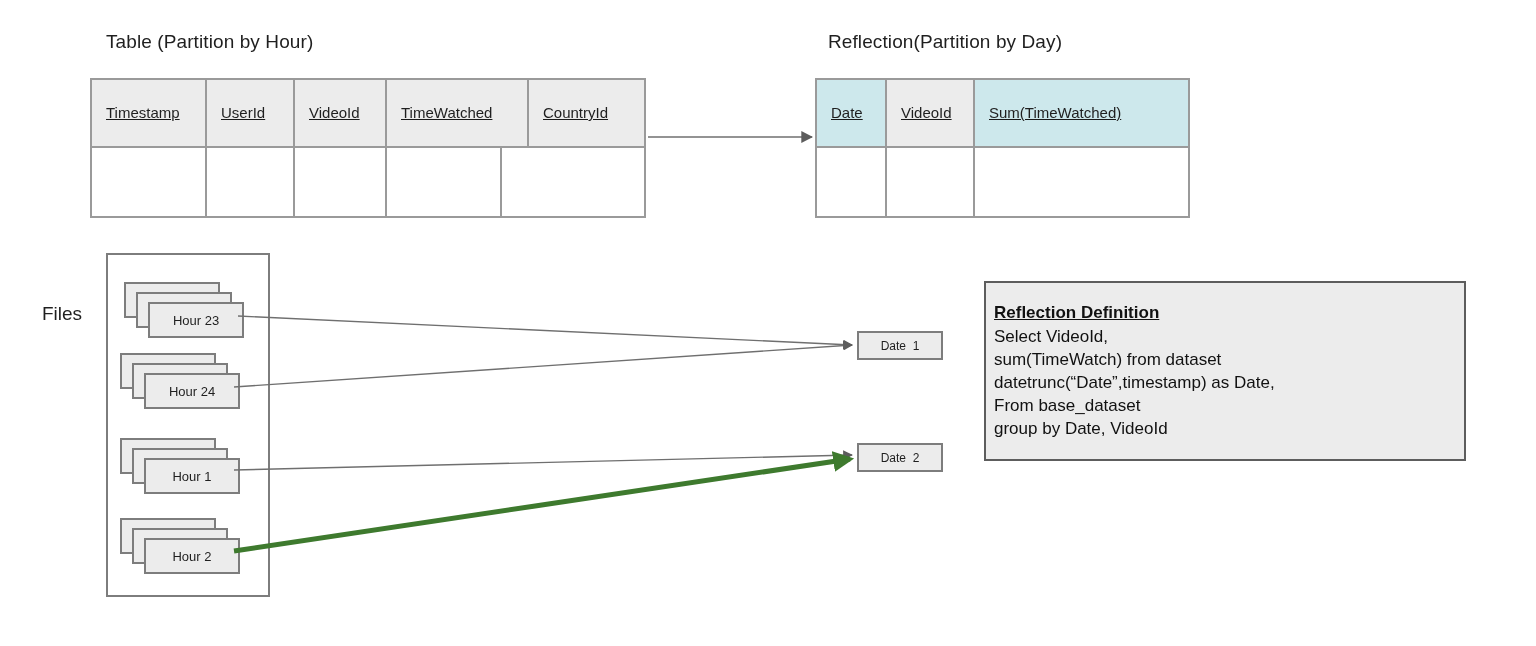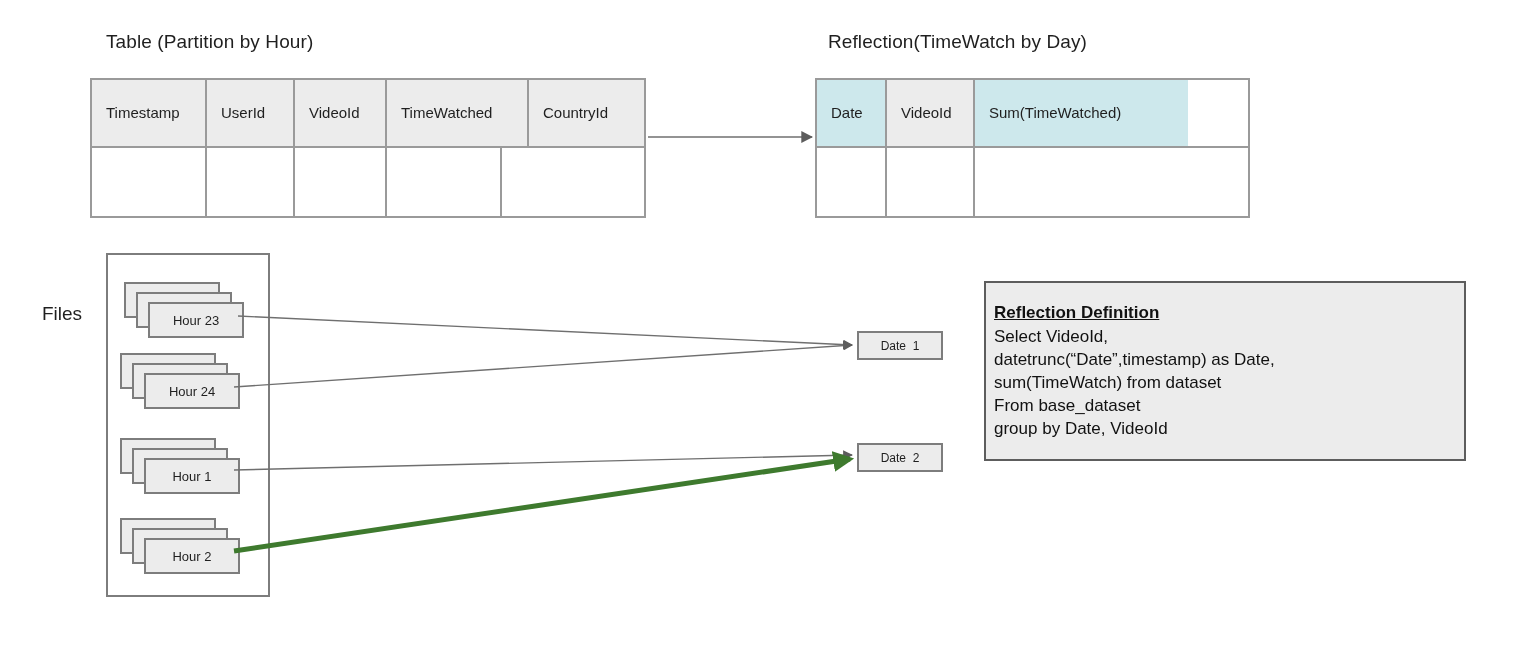--- a/index.html
+++ b/index.html
@@ -47,20 +47,21 @@
     display: flex;
     flex-direction: column;
     box-sizing: border-box;
     border: 2px solid #9a9a9a;
     background: #ffffff;
   }
   .grid-row {
     display: flex;
     flex-direction: row;
     box-sizing: border-box;
+    text-decoration: underline;
   }
   .grid-row.head-row { border-bottom: 2px solid #9a9a9a; }
   .grid-cell {
     box-sizing: border-box;
     display: flex;
     align-items: center;
     padding: 0 14px;
     font-size: 15px;
     line-height: 18px;
     color: #1f1f1f;
@@ -76,21 +77,21 @@
   
   #table-source { left: 90px; top: 78px; width: 556px; height: 140px; }
   #table-source .grid-row { height: 68px; }
   #table-source .c0 { width: 115px; }
   #table-source .c1 { width: 88px; }
   #table-source .c2 { width: 92px; }
   #table-source .c3 { width: 115px; }
   #table-source .c4 { width: 142px; }
 
   
-  #table-reflection { left: 815px; top: 78px; width: 435px; height: 140px; }
+  #table-reflection { left: 815px; top: 78px; width: 375px; height: 140px; }
   #table-reflection .grid-row { height: 68px; }
   #table-reflection .c0 { width: 70px; }
   #table-reflection .c1 { width: 88px; }
   #table-reflection .c2 { width: 213px; }
 
   
   #files-container {
     position: absolute;
     left: 106px;
     top: 253px;
@@ -189,21 +190,21 @@
     pointer-events: none;
   }
 </style>
 </head>
 <body>
 
 <div id="canvas">
 
   <div class="section-title" id="title-table">Table (Partition by Hour)</div>
 
-  <div class="section-title" id="title-reflect">Reflection(TimeWatch by Day)</div>
+  <div class="section-title" id="title-reflect">Reflection(Partition by Day)</div>
 
   <div class="side-label" id="label-files">Files</div>
 
   <div class="grid-table" id="table-source">
     <div class="grid-row head-row">
       <div class="grid-cell head c0">Timestamp</div>
       <div class="grid-cell head c1">UserId</div>
       <div class="grid-cell head c2">VideoId</div>
       <div class="grid-cell head c4">TimeWatched</div>
       <div class="grid-cell head c3">CountryId</div>
@@ -257,22 +258,22 @@
     </div>
 
   </div>
 
   <div class="date-box" id="date-box-0">Date  1</div>
   <div class="date-box" id="date-box-1">Date  2</div>
 
   <div id="reflection-def">
     <div class="def-heading">Reflection Definition</div>
     <div class="def-line">Select VideoId,</div>
+    <div class="def-line">sum(TimeWatch) from dataset</div>
     <div class="def-line">datetrunc(“Date”,timestamp) as Date,</div>
-    <div class="def-line">sum(TimeWatch) from dataset</div>
     <div class="def-line">From base_dataset</div>
     <div class="def-line">group by Date, VideoId</div>
   </div>
 
   <svg id="connectors" viewBox="0 0 1536 646" xmlns="http://www.w3.org/2000/svg">
     <defs>
       <marker id="arrow-gray" viewBox="0 0 10 10" refX="9" refY="5" markerWidth="7" markerHeight="7" orient="auto-start-reverse">
         <path d="M 0 0 L 10 5 L 0 10 z" fill="#5c5c5c"></path>
       </marker>
       <marker id="arrow-green" viewBox="0 0 10 10" refX="8" refY="5" markerWidth="4.2" markerHeight="4.2" orient="auto-start-reverse">

